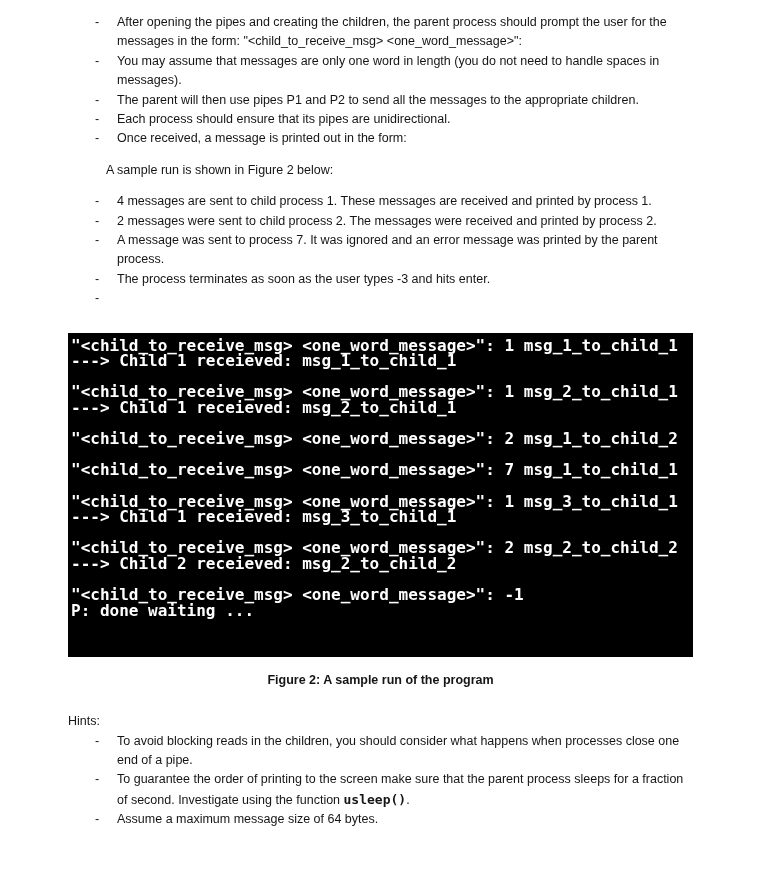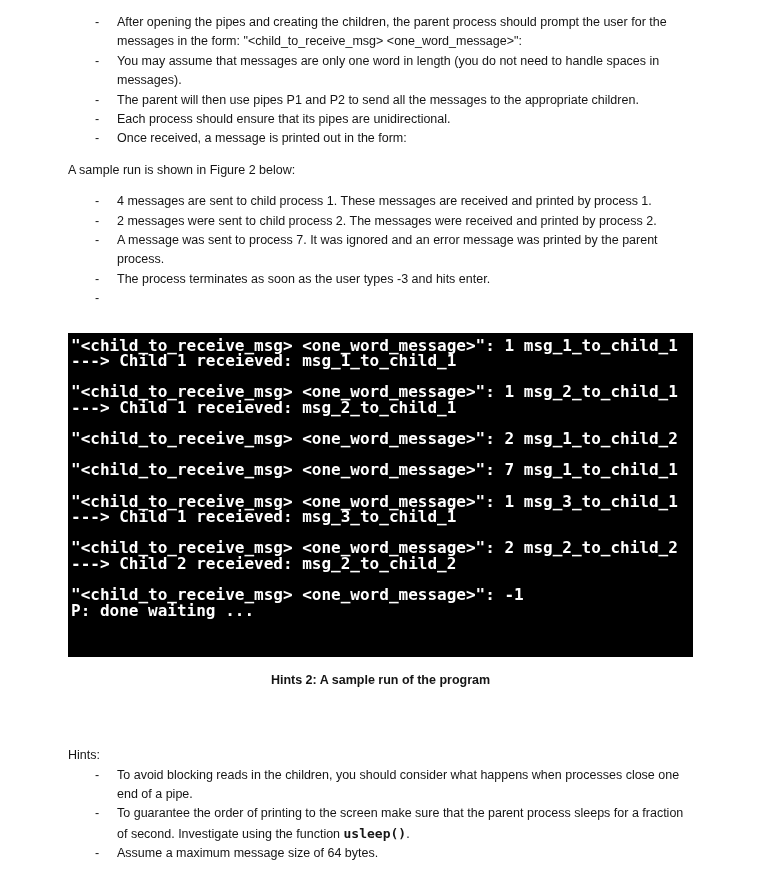--- a/index.html
+++ b/index.html
@@ -12,21 +12,21 @@
     overflow: hidden;
   }
   .page { padding: 13px 67px 0 68px; }
 
   .blist { list-style: none; }
   .bitem { display: flex; padding-left: 27px; line-height: 19.4px; }
   .bmark { width: 22px; flex: none; }
   .btext { flex: 1; min-height: 19.4px; }
   .bline2 { line-height: 19.4px; }
 
-  .para { line-height: 19.4px; margin-top: 12px; margin-bottom: 12px; }
+  .para { line-height: 19.4px; margin-top: 12px; margin-bottom: 12px; margin-left: 38px; }
 
   .terminal {
     margin-top: 24px;
     width: 625px; height: 324px;
     background: #000000;
     padding: 5px 0 0 3px;
     overflow: hidden;
   }
   .tline {
     font-family: "DejaVu Sans Mono", monospace;
@@ -39,21 +39,21 @@
   }
 
   .caption {
     margin-top: 14px;
     width: 625px;
     text-align: center;
     font-weight: bold;
     line-height: 19.4px;
   }
 
-  .hints-label { margin-top: 56px; line-height: 19.4px; }
+  .hints-label { margin-top: 22px; line-height: 19.4px; }
 
   .inline-code {
     font-family: "DejaVu Sans Mono", monospace;
     font-weight: bold;
     font-size: 13px;
   }
 </style>
 </head>
 <body>
 
@@ -123,21 +123,21 @@
     <div class="tline">"&lt;child_to_receive_msg&gt; &lt;one_word_message&gt;": 1 msg_3_to_child_1</div>
     <div class="tline">---&gt; Child 1 receieved: msg_3_to_child_1</div>
     <div class="tline"></div>
     <div class="tline">"&lt;child_to_receive_msg&gt; &lt;one_word_message&gt;": 2 msg_2_to_child_2</div>
     <div class="tline">---&gt; Child 2 receieved: msg_2_to_child_2</div>
     <div class="tline"></div>
     <div class="tline">"&lt;child_to_receive_msg&gt; &lt;one_word_message&gt;": -1</div>
     <div class="tline">P: done waiting ...</div>
   </div>
 
-  <div class="caption">Hints 2: A sample run of the program</div>
+  <div class="caption">Figure 2: A sample run of the program</div>
 
   <div class="hints-label">Hints:</div>
   <ul class="blist">
     <li class="bitem">
       <span class="bmark">-</span>
       <span class="btext">To avoid blocking reads in the children, you should consider what happens when processes close one end of a pipe.</span>
     </li>
     <li class="bitem">
       <span class="bmark">-</span>
       <span class="btext">

